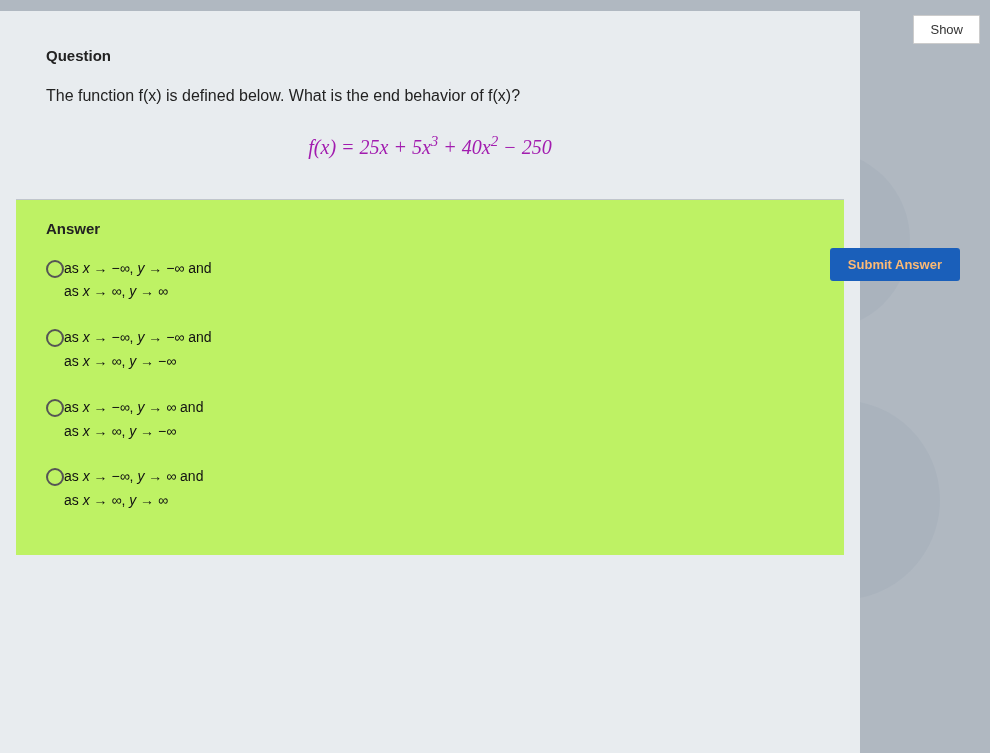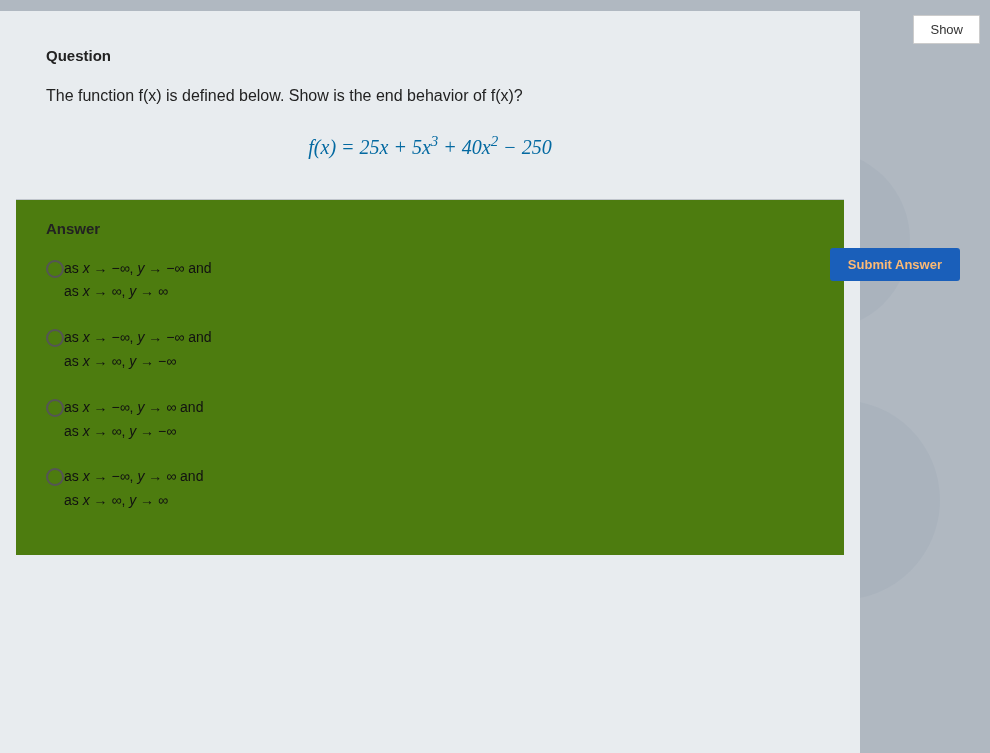--- a/index.html
+++ b/index.html
@@ -62,34 +62,34 @@
       font-size: 16px;
       color: #222;
       margin-bottom: 25px;
       line-height: 1.5;
     }
 
     .math-formula {
       text-align: center;
       font-size: 20px;
       font-style: italic;
-      color: #0369a1;
+      color: #a21caf;
       margin: 15px 0 25px 0;
       font-family: Georgia, serif;
     }
 
     .divider {
       height: 1px;
       background: #c0c5cc;
       margin: 0 0 0 0;
     }
 
     .answer-section {
       padding: 20px 30px;
-      background-color: #4d7c0f;
+      background-color: #bef264;
     }
 
     .answer-label {
       font-family: Arial, sans-serif;
       font-weight: bold;
       font-size: 15px;
       color: #222;
       margin-bottom: 20px;
     }
 
@@ -161,21 +161,21 @@
   <div class="bg-circle" style="width:200px;height:200px;right:50px;top:400px;"></div>
   <div class="bg-circle" style="width:120px;height:120px;right:280px;top:500px;"></div>
   <div class="bg-circle" style="width:160px;height:160px;right:130px;top:560px;"></div>
 </div>
 
 <div class="main-card">
 
   <div class="question-section">
     <div class="question-label">Question</div>
     <div class="question-text">
-      <span>The function f(x) is defined below. Show is the end behavior of f(x)?</span>
+      <span>The function f(x) is defined below. What is the end behavior of f(x)?</span>
     </div>
     <div class="math-formula">
       <span><i>f</i>(<i>x</i>) = 25<i>x</i> + 5<i>x</i><sup>3</sup> + 40<i>x</i><sup>2</sup> − 250</span>
     </div>
   </div>
 
   <div class="divider"></div>
 
   <div class="answer-section">
     <div class="answer-label">Answer</div>

